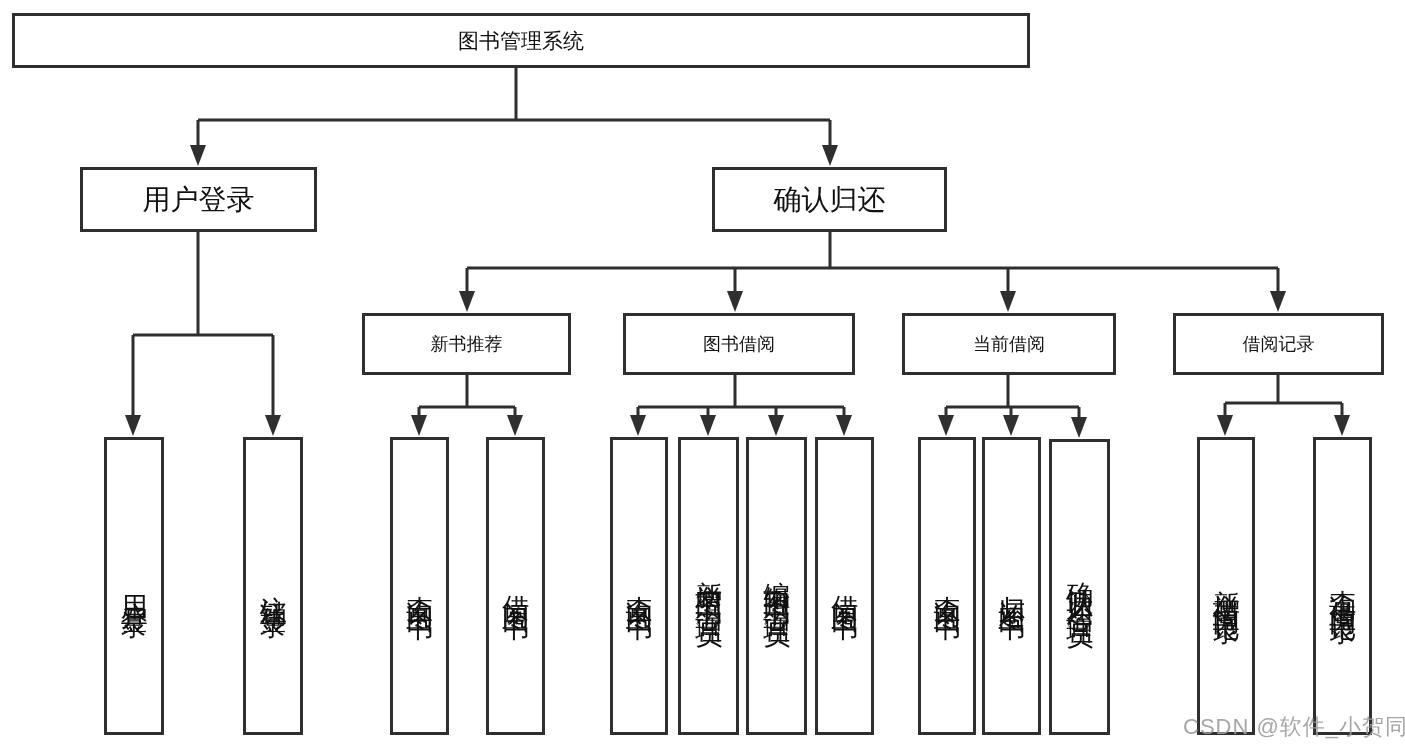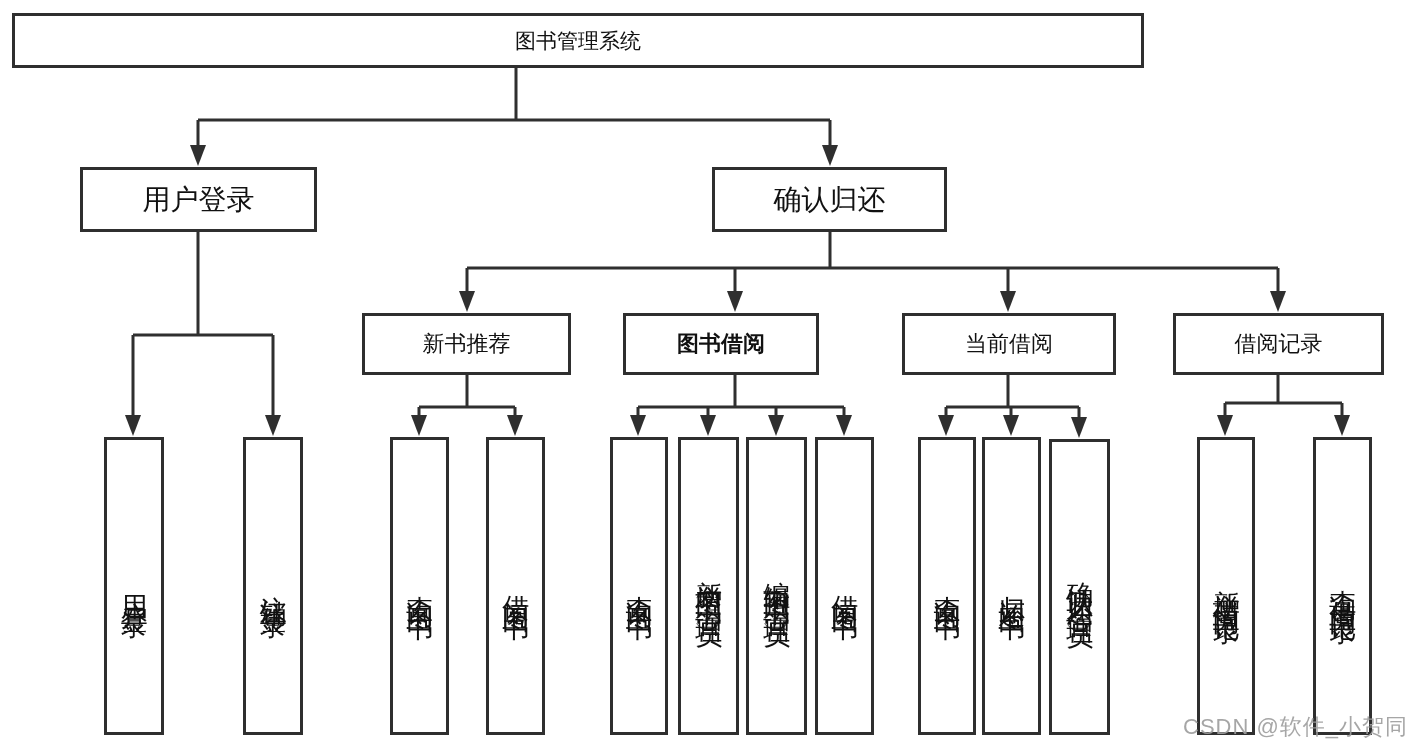--- a/index.html
+++ b/index.html
@@ -17,21 +17,21 @@
     position:absolute;
     box-sizing:border-box;
     border:3px solid #2f2f2f;
     background:#ffffff;
     display:flex;align-items:center;justify-content:center;
     text-align:center;
     white-space:nowrap;
   }
   .node.root{font-size:21px;}
   .node.h2{font-size:28px;}
-  .node.h3{font-size:22px;}
+  .node.h3{font-size:18px;}
   .node.leaf span{
     writing-mode:vertical-rl;
     text-orientation:mixed;
     font-size:27px;
     letter-spacing:6px;
     line-height:1.05;
   }
   .watermark{
     position:absolute;
     left:1183px;top:712px;
@@ -73,27 +73,27 @@
     <use href="#ah" x="708" y="436"></use>
     <use href="#ah" x="776" y="436"></use>
     <use href="#ah" x="844" y="436"></use>
     <use href="#ah" x="946" y="436"></use>
     <use href="#ah" x="1011" y="436"></use>
     <use href="#ah" x="1079" y="438"></use>
     <use href="#ah" x="1225" y="436"></use>
     <use href="#ah" x="1342" y="436"></use>
   </svg>
 
-  <div class="node root" style="left:12px;top:13px;width:1132px;height:55px;">图书管理系统</div>
+  <div class="node root" style="left:12px;top:13px;width:1018px;height:55px;">图书管理系统</div>
 
   <div class="node h2" style="left:80px;top:167px;width:237px;height:65px;">用户登录</div>
   <div class="node h2" style="left:712px;top:167px;width:235px;height:65px;">确认归还</div>
 
   <div class="node h3" style="left:362px;top:313px;width:209px;height:62px;">新书推荐</div>
-  <div class="node h3" style="left:623px;top:313px;width:196px;height:62px;font-weight:bold;">图书借阅</div>
+  <div class="node h3" style="left:623px;top:313px;width:232px;height:62px;">图书借阅</div>
   <div class="node h3" style="left:1173px;top:313px;width:211px;height:62px;">借阅记录</div>
   <div class="node h3" style="left:902px;top:313px;width:214px;height:62px;">当前借阅</div>
 
   <div class="node leaf" style="left:104px;top:437px;width:60px;height:298px;">
     <span>用户登录</span>
   </div>
   <div class="node leaf" style="left:243px;top:437px;width:60px;height:298px;">
     <span>注销登录</span>
   </div>
 

